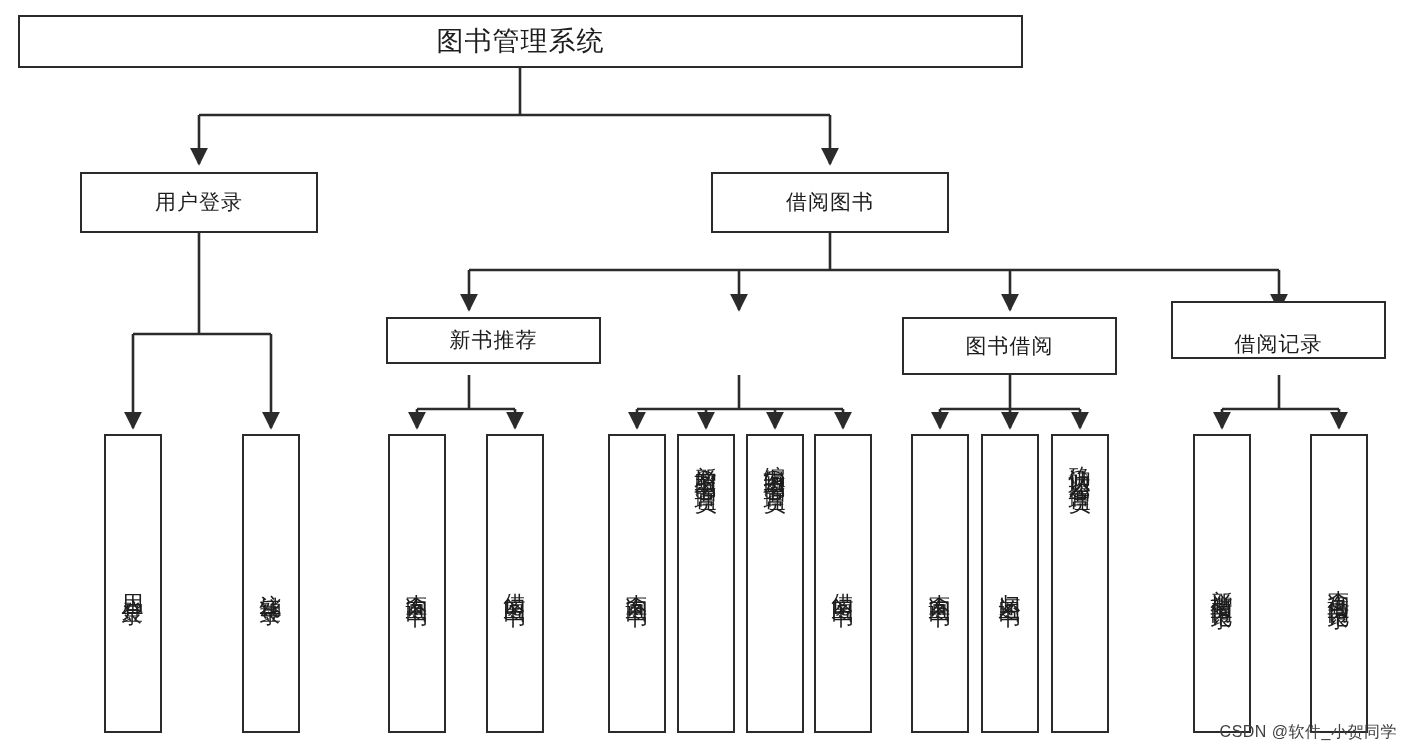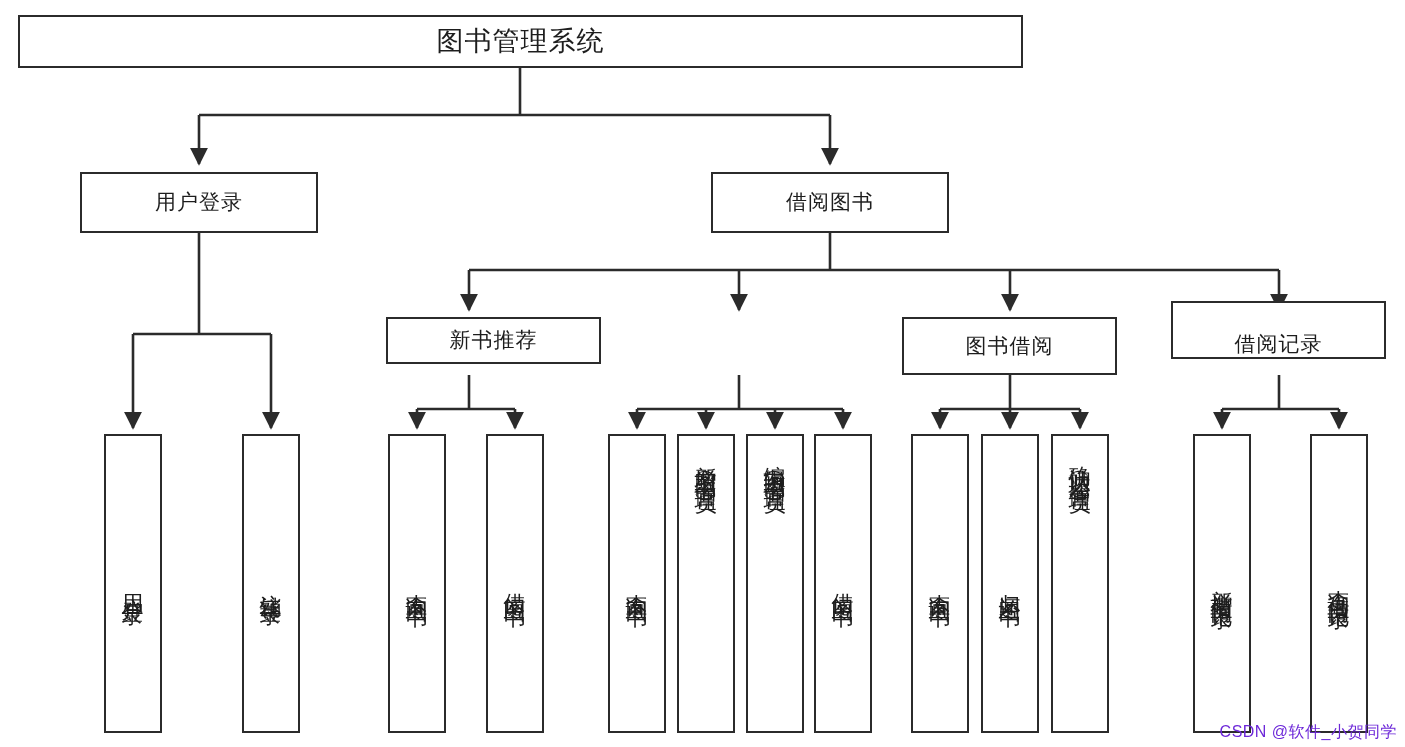--- a/index.html
+++ b/index.html
@@ -46,21 +46,21 @@
   }
   .node.vert.mid{
     align-items:center;
     padding-top:0;
   }
 
   #watermark{
     position:absolute;
     right:8px;bottom:4px;
     font-size:16px;
-    color:#6d28d9;
+    color:#404040;
     letter-spacing:0.5px;
     white-space:nowrap;
     pointer-events:none;
     margin-left:45px;
   }
 </style>
 </head>
 <body>
 
 <div id="canvas">

